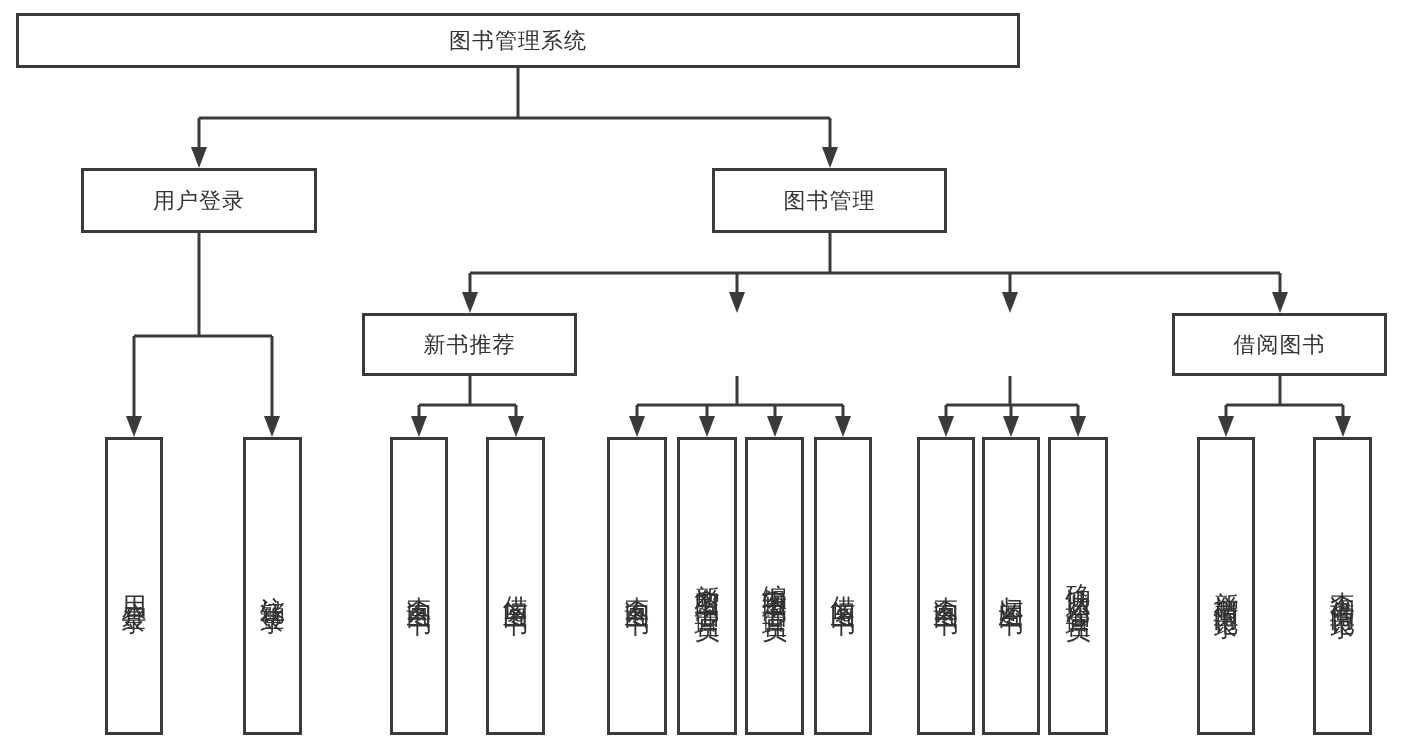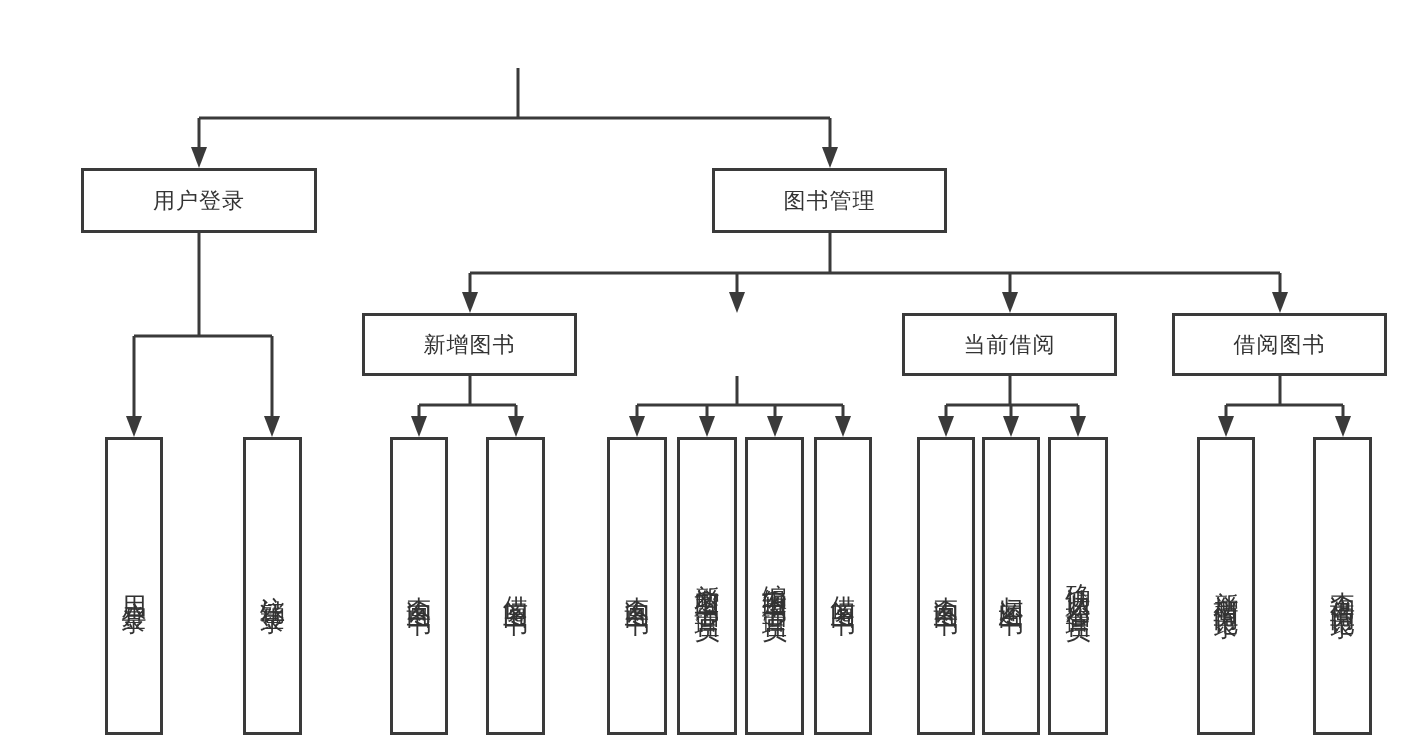--- a/index.html
+++ b/index.html
@@ -108,33 +108,33 @@
       <polygon class="arrow" points="1070,416 1086,416 1078,437"></polygon>
     </g>
 
     <g>
       <path class="wire" d="M1280,376 V405 M1226,405 H1343 M1226,405 V419 M1343,405 V419"></path>
       <polygon class="arrow" points="1218,416 1234,416 1226,437"></polygon>
       <polygon class="arrow" points="1335,416 1351,416 1343,437"></polygon>
     </g>
   </svg>
 
+  <div class="box" style="left:16px; top:13px; width:1004px; height:55px;">
+    <span>图书管理系统</span>
+  </div>
 
   <div class="box" style="left:81px; top:168px; width:236px; height:65px;">
     <span>用户登录</span>
   </div>
   <div class="box" style="left:712px; top:168px; width:235px; height:65px;">
     <span>图书管理</span>
   </div>
 
   <div class="box" style="left:362px; top:313px; width:215px; height:63px;">
-    <span>新增图书</span>
-  </div>
-  <div class="box" style="left:902px; top:313px; width:215px; height:63px;">
-    <span>当前借阅</span>
+    <span>新书推荐</span>
   </div>
   <div class="box" style="left:1172px; top:313px; width:215px; height:63px;">
     <span>借阅图书</span>
   </div>
 
   <div class="vbox" style="left:105px; width:58px;">
     <span class="vtext">用户登录</span>
   </div>
   <div class="vbox" style="left:243px; width:59px;">
     <span class="vtext">注销登录</span>

